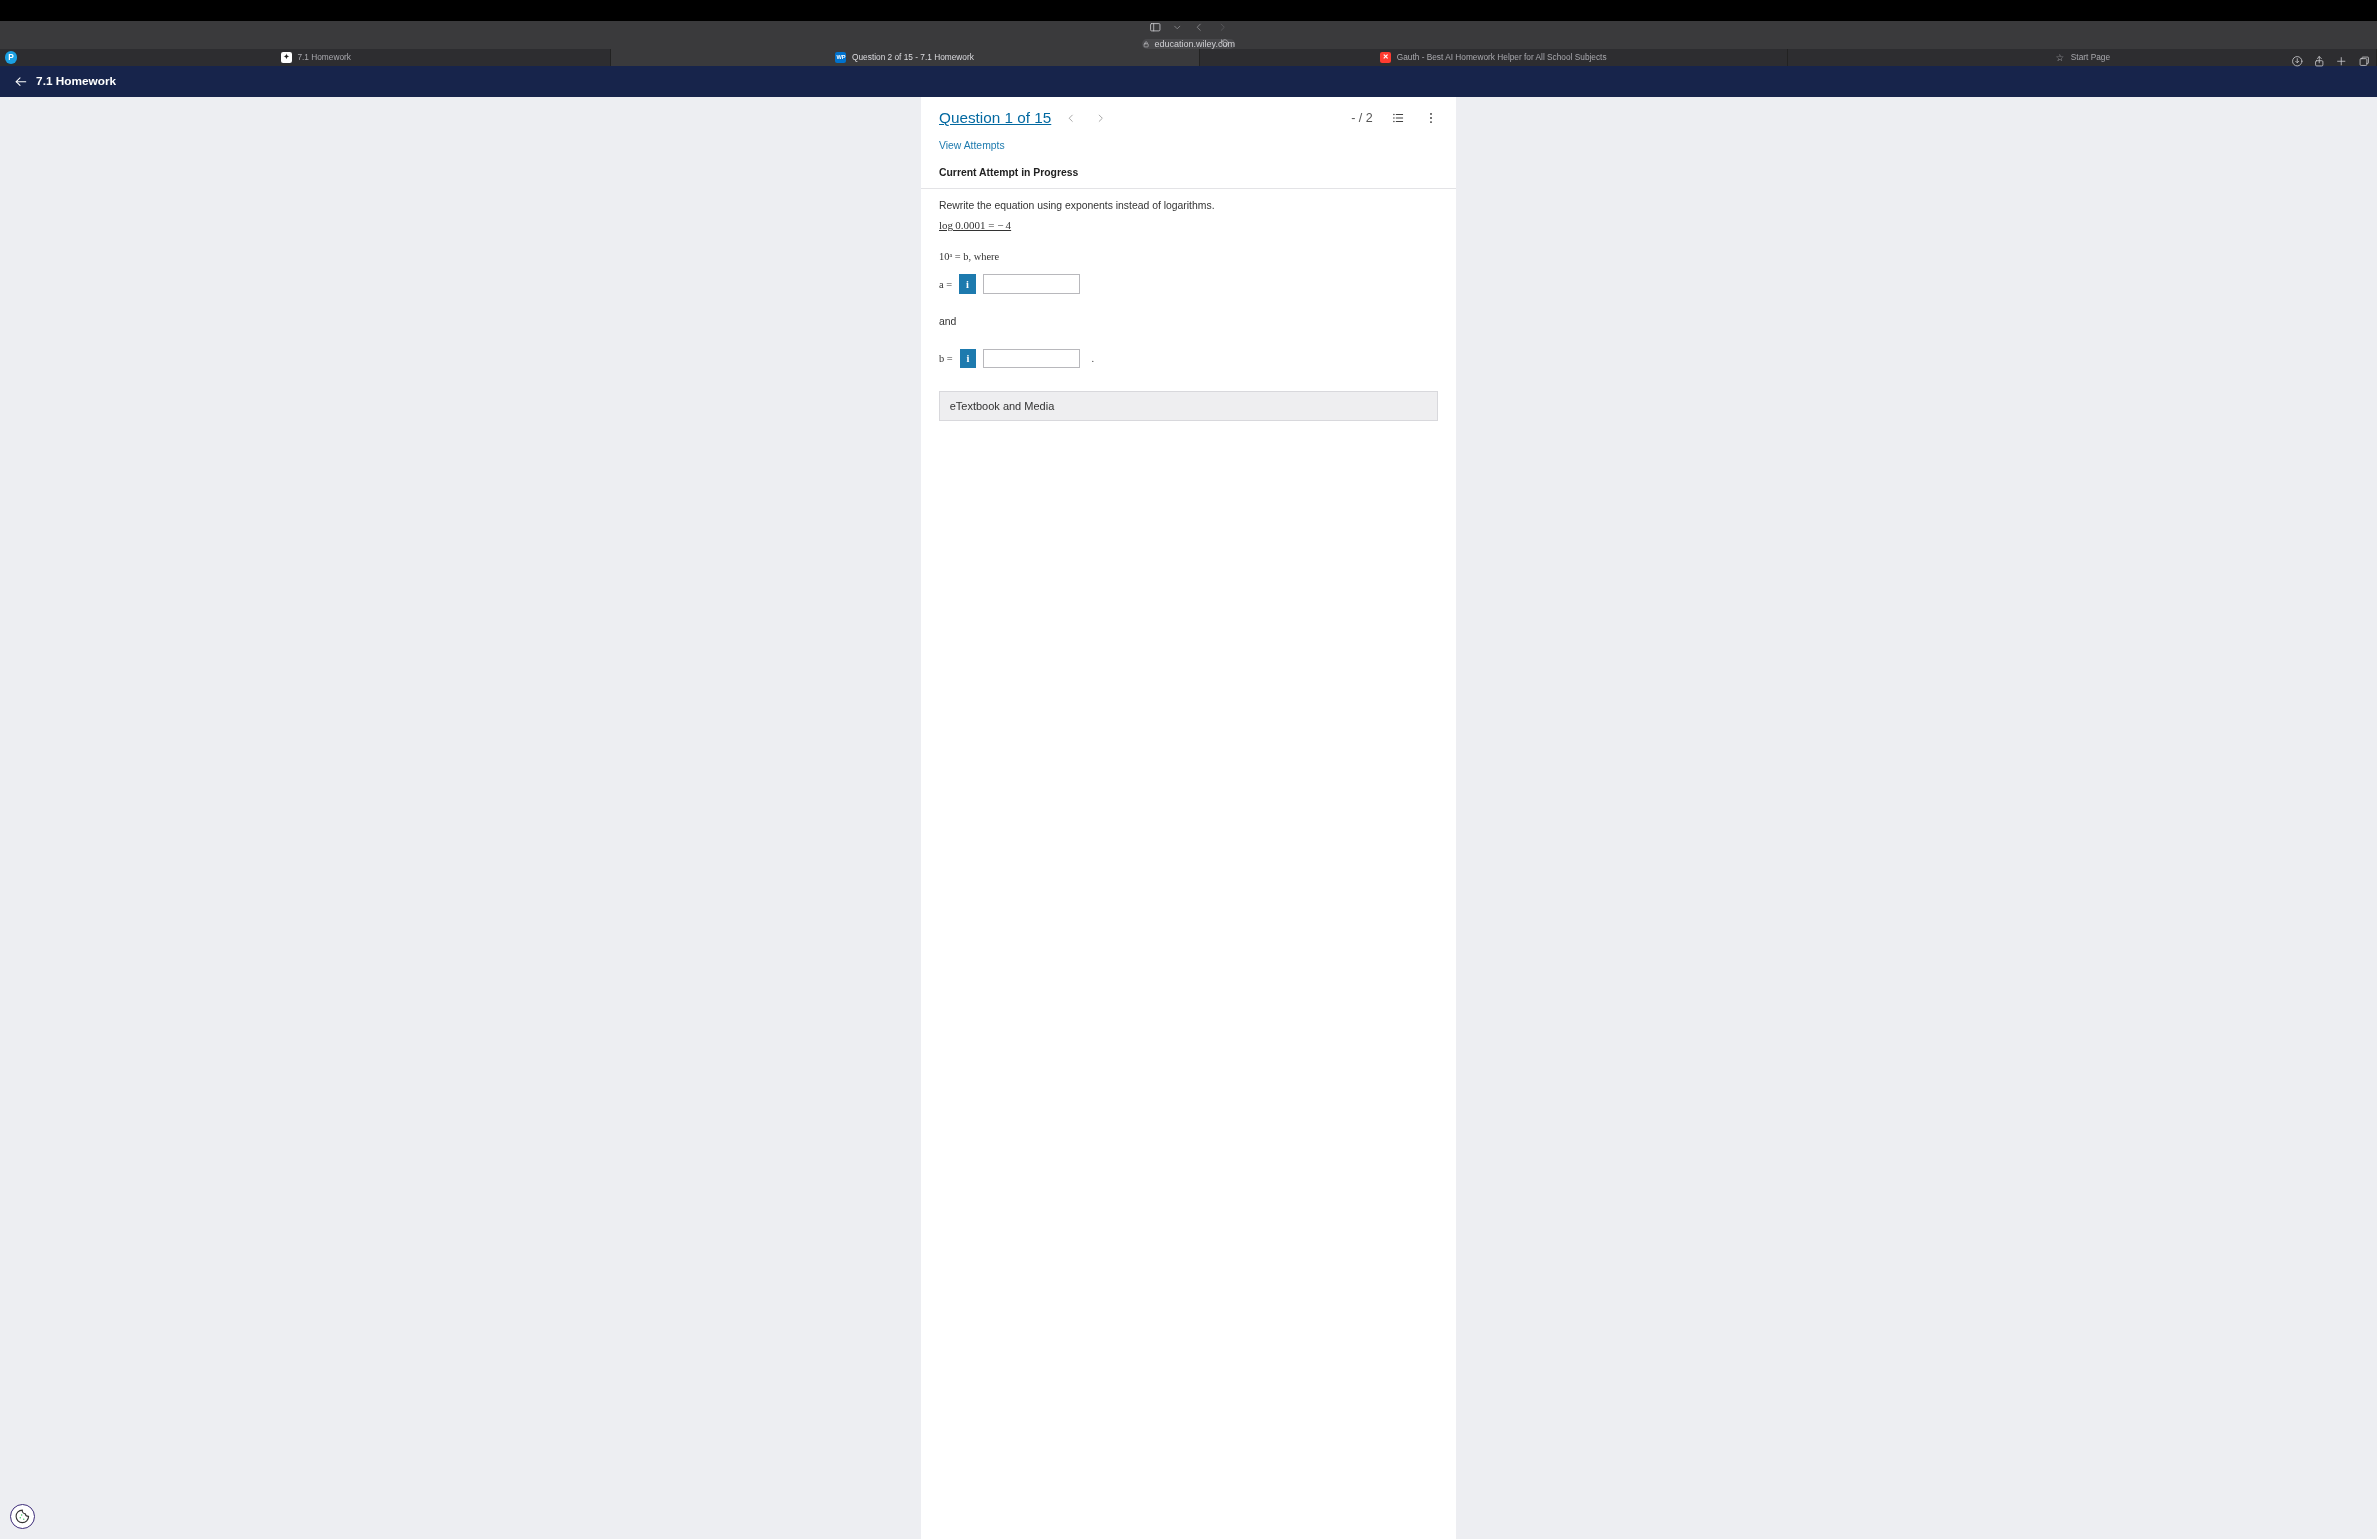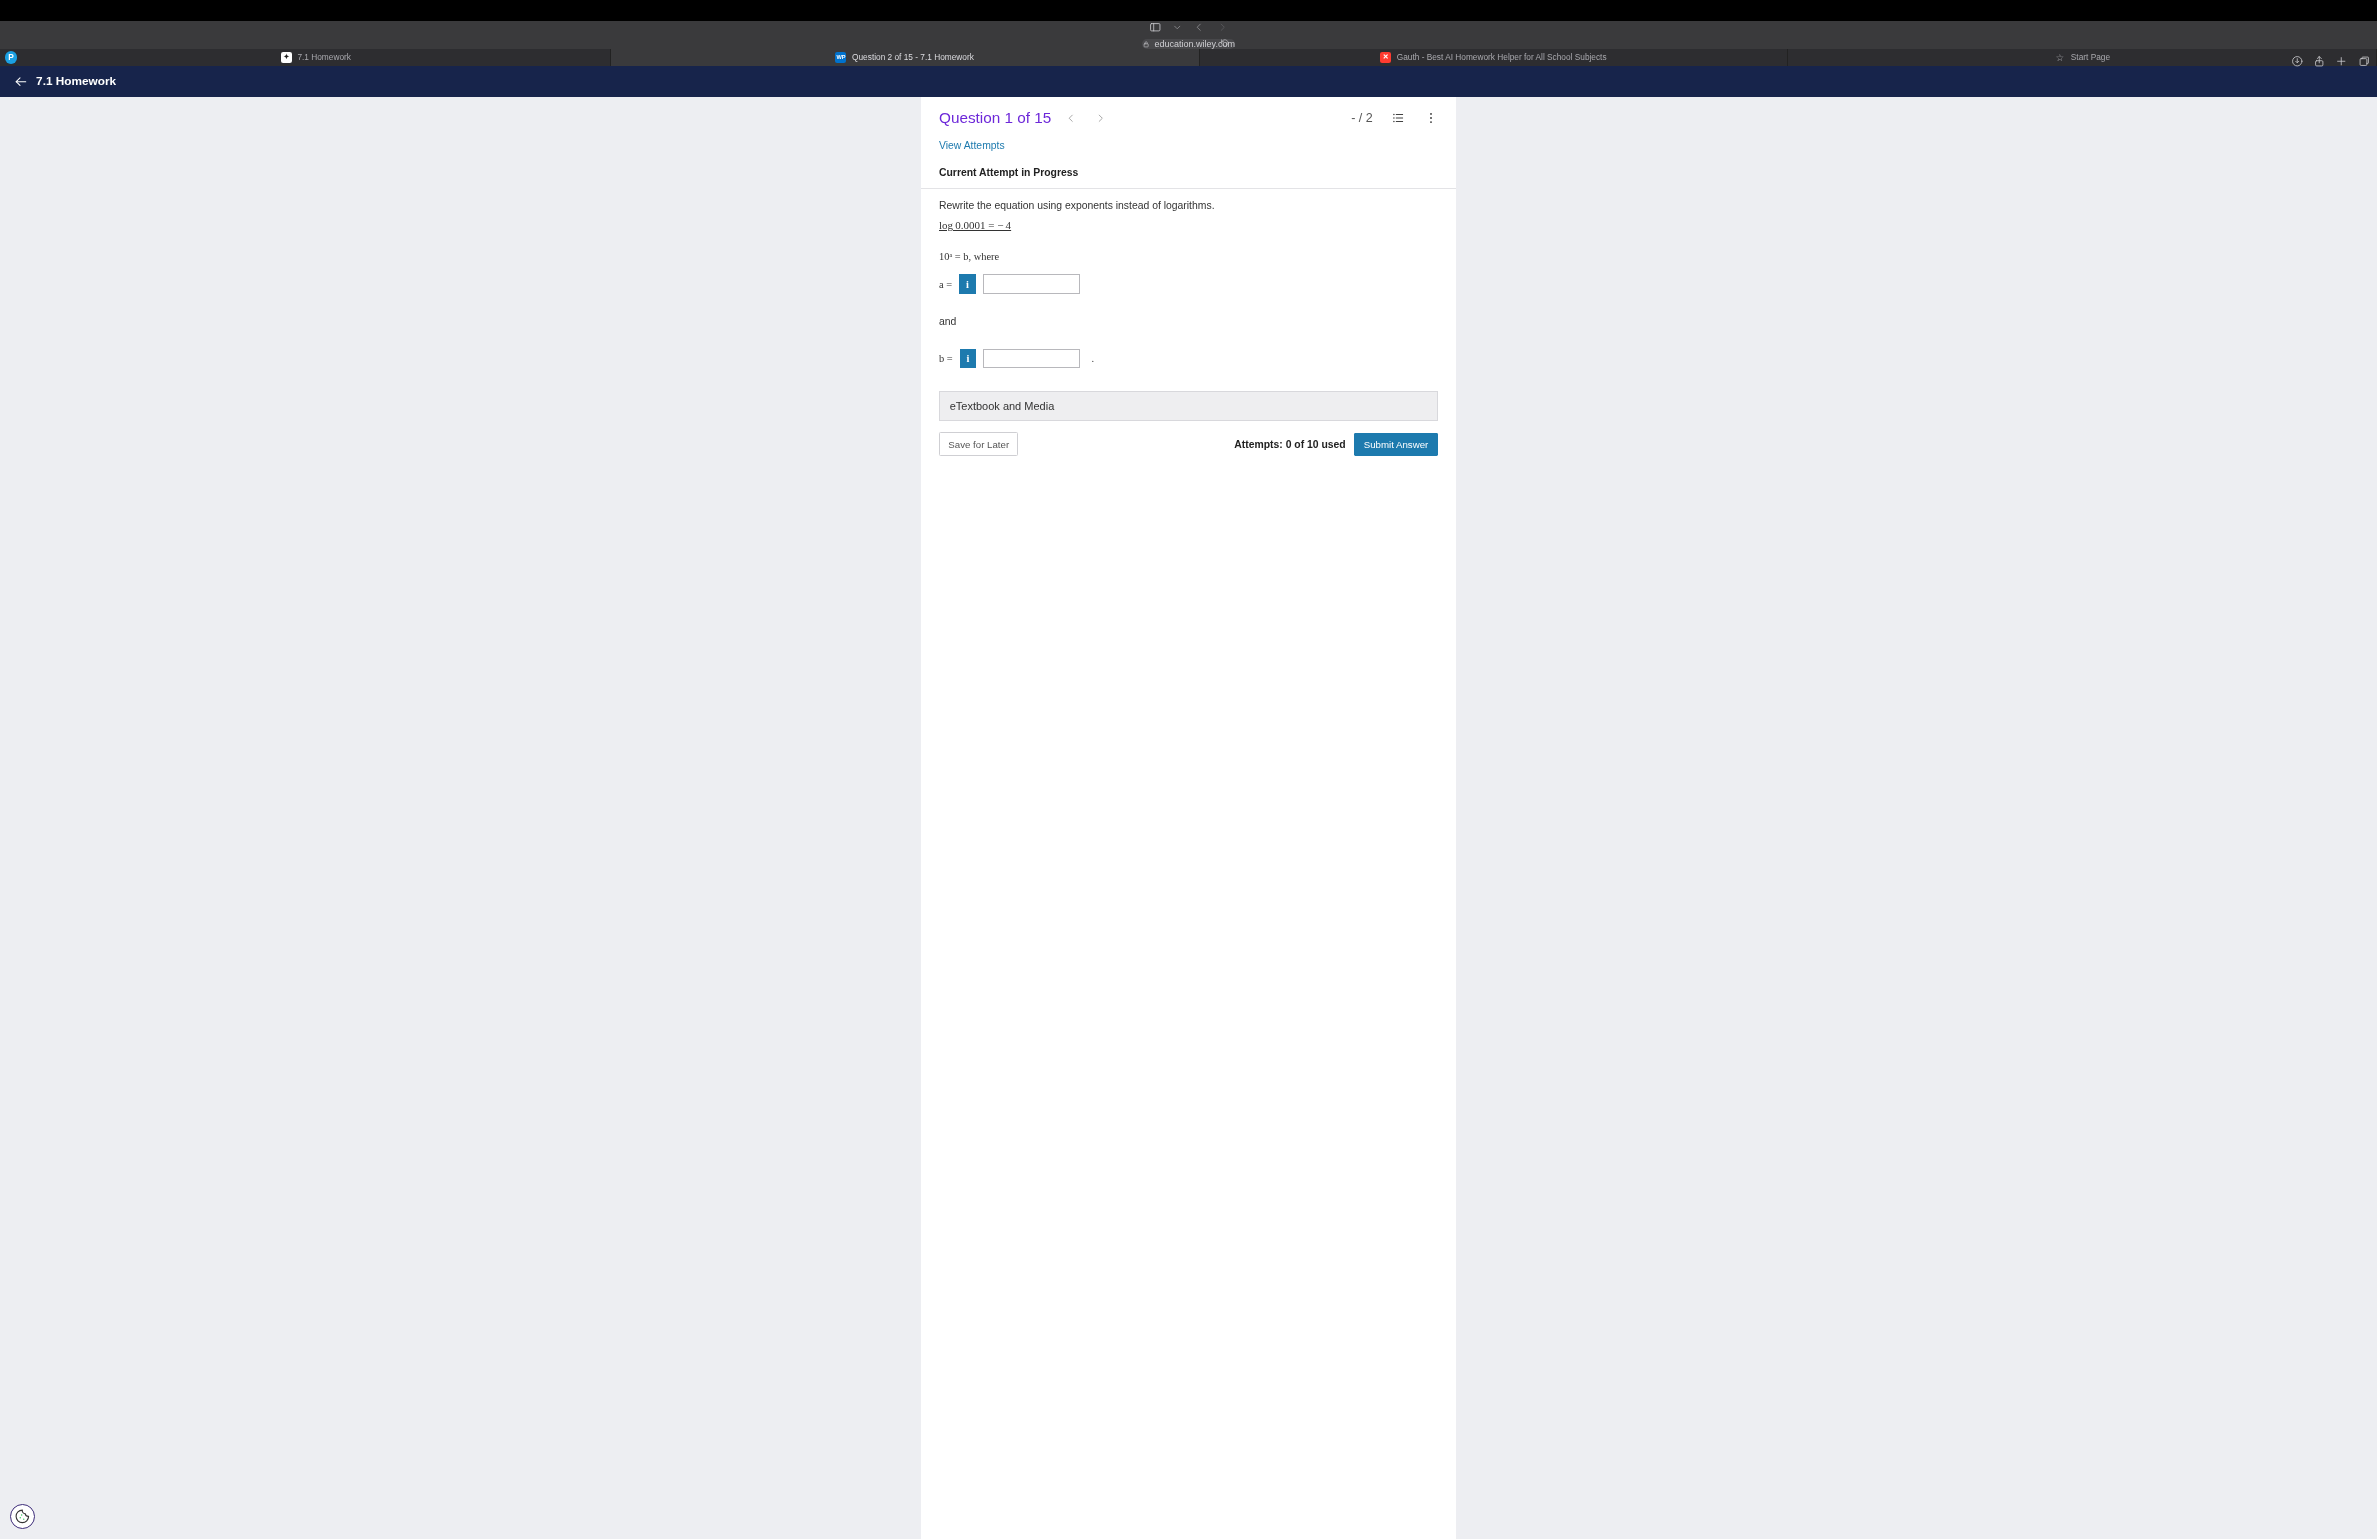--- a/index.html
+++ b/index.html
@@ -112,21 +112,21 @@
   width:535px;
   background:#fff;
   margin-top:0;
 }
 .q-header {
   display:flex;
   align-items:center;
   padding:12.5px 18px 8.3px;
   gap:11px;
 }
-.q-header .q-title { font-size:15.3px; font-weight:400; color:#6d28d9; }
+.q-header .q-title { font-size:15.3px; font-weight:400; color:#0369a1;text-decoration:underline; }
 .q-header .nav-chev {
   width:18px; height:18px;
   display:flex; align-items:center; justify-content:center;
   color:#999;
 }
 .q-header .spacer { flex:1; }
 .q-header .score { color:#555; font-size:12.5px; margin-right:7px;}
 .q-header .list-icn, .q-header .more-icn { width:14px; color:#333; display:flex; align-items:center; justify-content:center;}
 
 .policies {
@@ -396,26 +396,20 @@
       <div class="formrow">
         <span>b&nbsp;=</span>
         <span class="info-btn">i</span>
         <input class="answer-input" type="text" style="">
         <span class="period">.</span>
       </div>
     </div>
 
     <div class="etmedia">eTextbook and Media</div>
 
-    <div class="q-footer">
-      <button class="save-later">Save for Later</button>
-      <span class="fspacer"></span>
-      <span class="attempts">Attempts: 0 of 10 used</span>
-      <button class="submit-btn">Submit Answer</button>
-    </div>
   </div>
 </div>
 
 <div class="cookie">
   <svg viewBox="0 0 24 24">
       <path class="stroke" stroke="#3b2a78" d="M12 3a9 9 0 1 0 9 9 5 5 0 0 1-5-4 4 4 0 0 1-4-5z"></path>
       <circle cx="9" cy="14" r="1" fill="#34c759"></circle>
       <circle cx="14" cy="16" r="1" fill="#34c759"></circle>
       <circle cx="11" cy="10" r="1" fill="#34c759"></circle>
     </svg>

